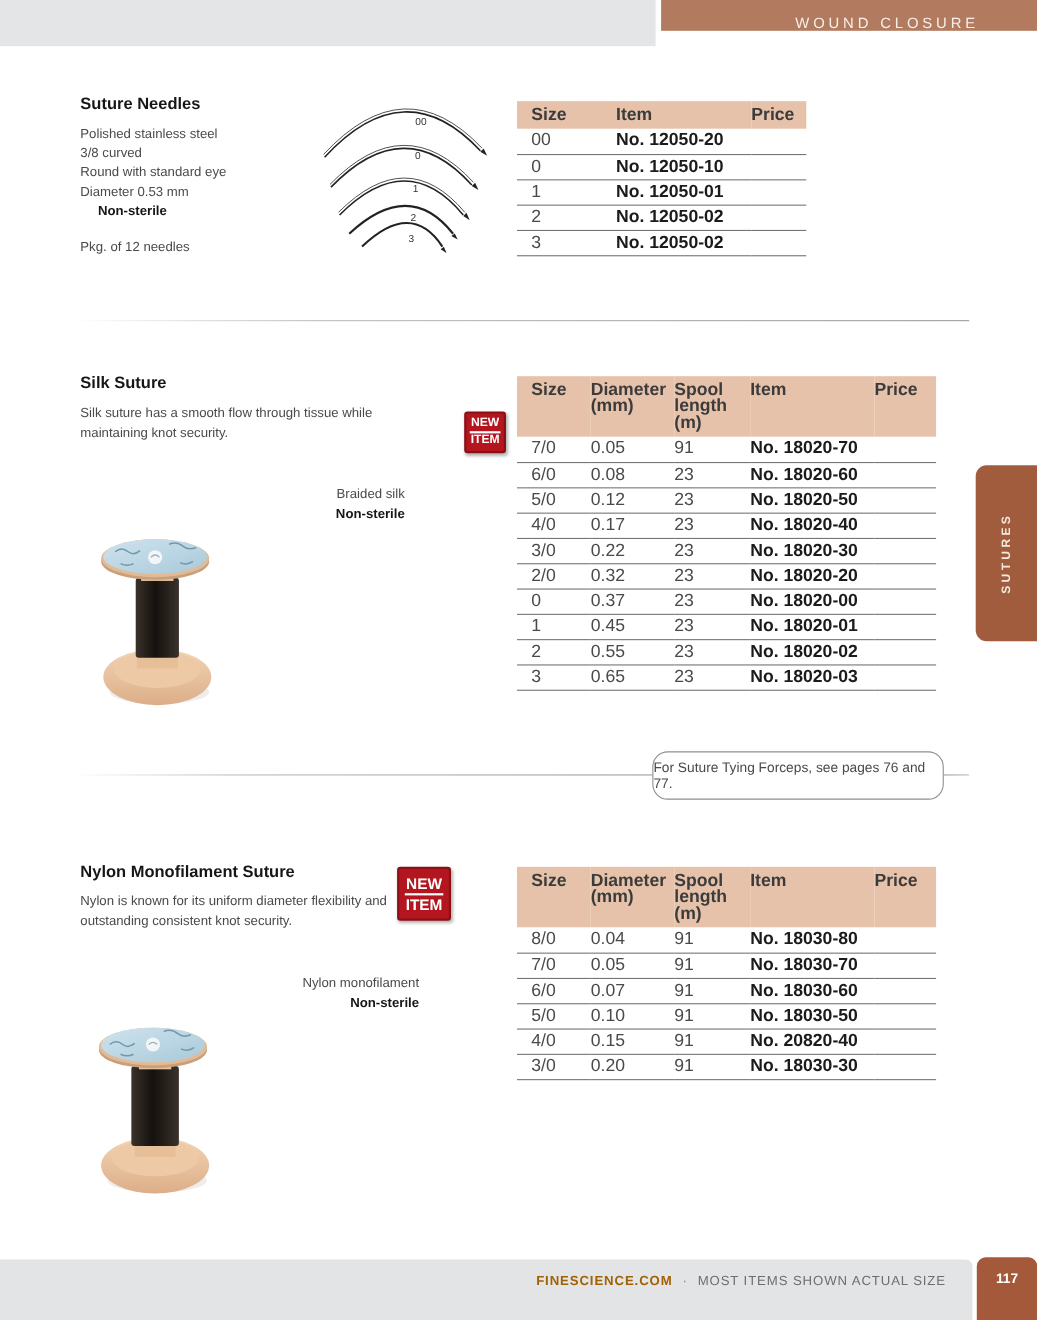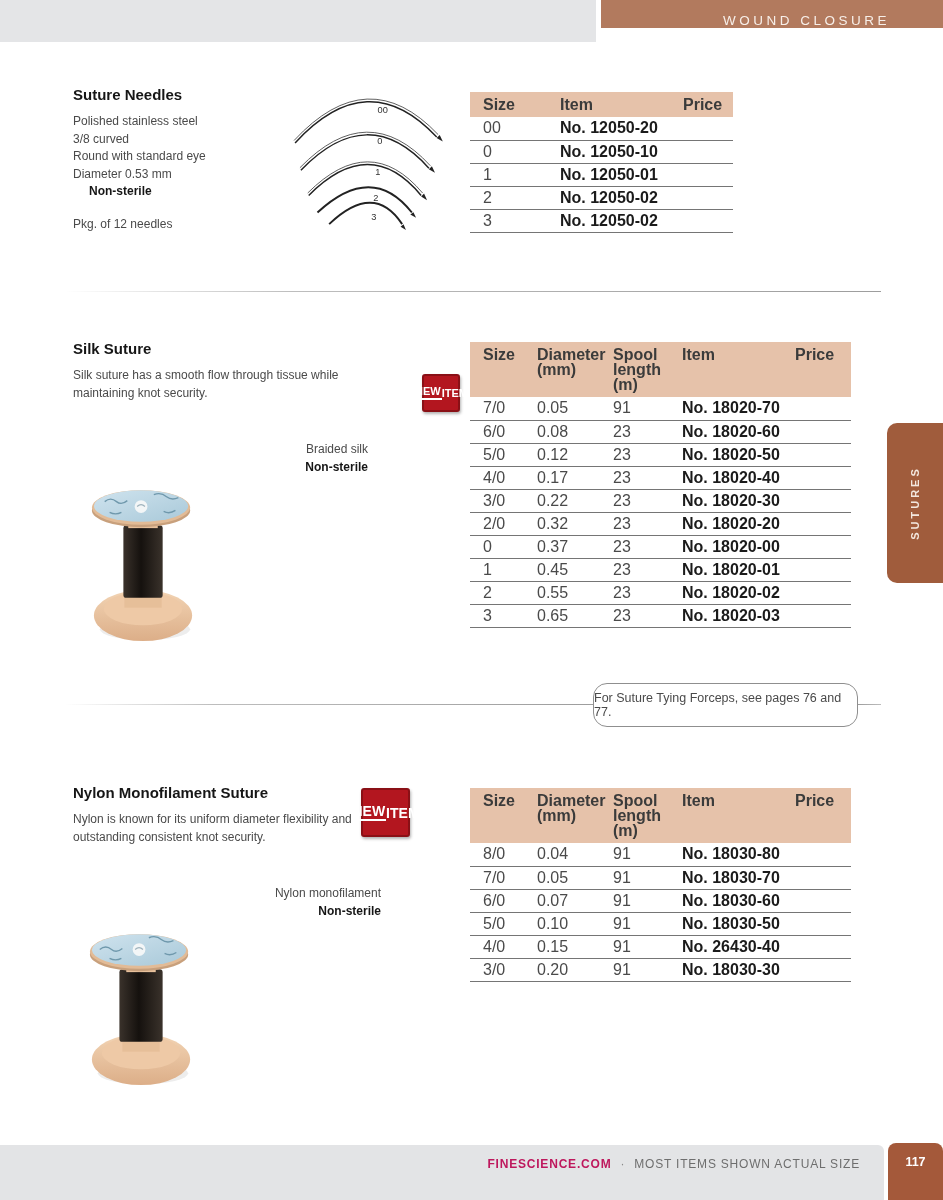--- a/index.html
+++ b/index.html
@@ -49,21 +49,21 @@
     background:linear-gradient(to right, #9d9d9d, #bdbdbd); }
 
   
   .callout { position:absolute; left:593px; top:683px; width:265px; height:44px;
     border:1px solid #8f8f8f; border-radius:14px; background:#fff;
     display:flex; align-items:center; justify-content:flex-start;
     font-size:12.5px; color:#4a4a4a; }
 
   
   .new-badge { position:absolute; background:#b3161f; border:2px solid #8a1016; border-radius:3px;
-    color:#fff; font-weight:bold; text-align:center; display:flex; flex-direction:row;
+    color:#fff; font-weight:bold; text-align:center; display:flex; flex-direction:column;
     align-items:center; justify-content:center; box-shadow:1px 2px 3px rgba(0,0,0,0.3);
     line-height:1.05; }
   .new-badge .nw { border-bottom:2px solid #fff; padding:0 1px 1px 1px; }
   .new-badge .it { padding-top:1px; }
   #badge-silk  { left:422px; top:374px; width:38px; height:38px; font-size:11px; }
   #badge-nylon { left:361px; top:788px; width:49px; height:49px; font-size:14px; }
 
   
   .spool-svg { position:absolute; width:128px; height:165px; }
   #spool-silk  { left:80px; top:480px; }
@@ -75,21 +75,21 @@
   .side-tab span { position:absolute; left:50%; top:50%;
     transform:translate(-50%,-50%) ; writing-mode:vertical-rl; text-orientation:mixed;
     transform:translate(-50%,-50%) rotate(180deg);
     color:#f3e7de; font-size:11px; font-weight:bold; letter-spacing:3px; }
 
   
   .footer-gray { position:absolute; left:0; top:1145px; width:884px; height:55px;
     background:#e3e4e6; border-top-right-radius:6px; }
   .footer-text { position:absolute; top:0; right:24px; height:38px; display:flex; align-items:center;
     gap:9px; font-size:12px; letter-spacing:0.8px; color:#6e6e6e; }
-  .footer-site { font-weight:bold; color:#be185d; }
+  .footer-site { font-weight:bold; color:#a16207; }
   .footer-sep { color:#8a8a8a; }
   .page-num-box { position:absolute; left:888px; top:1143px; width:55px; height:57px;
     background:#a4593a; border-radius:8px 8px 0 0; }
   .page-num-box span { display:block; text-align:center; padding-top:12px;
     color:#ffffff; font-size:12.5px; font-weight:bold; }
 </style>
 </head>
 <body>
 
 <div class="page">
@@ -415,21 +415,21 @@
           <td>5/0</td>
           <td>0.10</td>
           <td>91</td>
           <td class="bold-cell">No. 18030-50</td>
           <td></td>
         </tr>
         <tr>
           <td>4/0</td>
           <td>0.15</td>
           <td>91</td>
-          <td class="bold-cell">No. 26430-40</td>
+          <td class="bold-cell">No. 20820-40</td>
           <td></td>
         </tr>
         <tr>
           <td>3/0</td>
           <td>0.20</td>
           <td>91</td>
           <td class="bold-cell">No. 18030-30</td>
           <td></td>
         </tr>
       </tbody>

